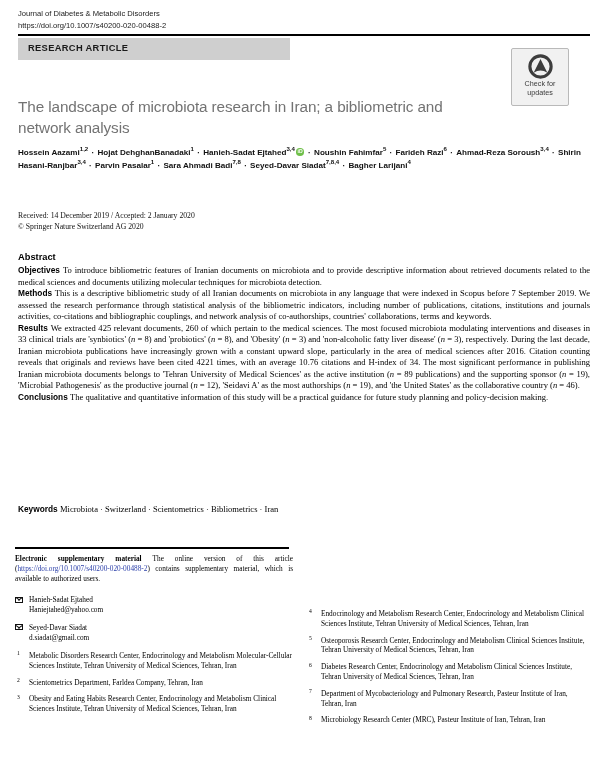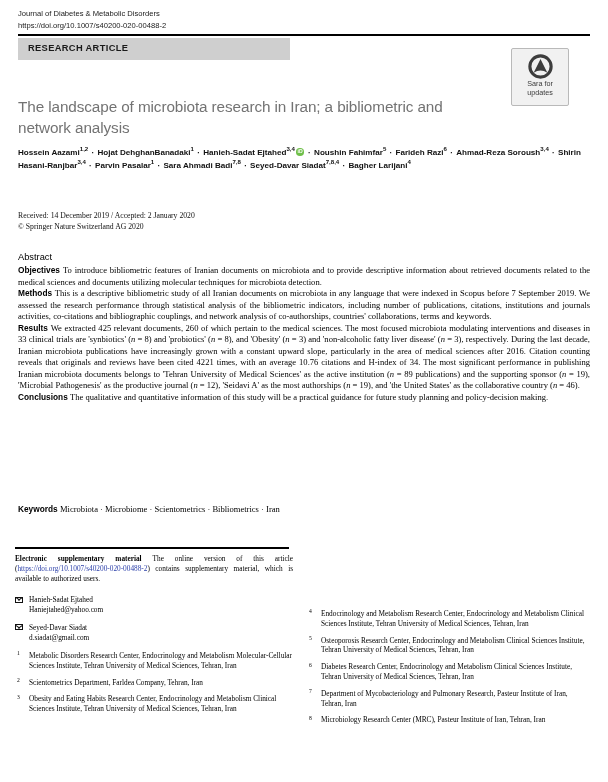--- a/index.html
+++ b/index.html
@@ -172,21 +172,21 @@
     color: #111111;
   }
 
   
   .abstract-heading {
     position: absolute;
     left: 18px;
     top: 252px;
     font-family: "Liberation Sans", sans-serif;
     font-size: 9.3px;
-    font-weight: normal;
+    font-weight: bold;
     color: #000000;
   }
   .abstract-body {
     position: absolute;
     left: 18px;
     top: 265px;
     width: 572px;
     font-family: "Liberation Serif", serif;
     font-size: 8.55px;
     line-height: 11.55px;
@@ -325,42 +325,42 @@
   <div class="top-rule"></div>
 
   <div class="article-band"></div>
   <div class="article-band-label">RESEARCH ARTICLE</div>
 
   <div class="crossmark">
     <svg class="crossmark-logo" viewBox="0 0 40 40">
       <circle cx="20" cy="20" r="17" fill="none" stroke="#3d3d3d" stroke-width="5"></circle>
       <path d="M20 8 L31 30 Q20 23 9 30 Z" fill="#3d3d3d"></path>
     </svg>
-    <div class="crossmark-label">Sara for
+    <div class="crossmark-label">Check for
 updates</div>
   </div>
 
   <h1 class="title">The landscape of microbiota research in Iran; a bibliometric and network analysis</h1>
 
   <div class="authors"><span>Hossein Aazami</span><sup>1,2</sup><span class="sep"> · </span><span>Hojat DehghanBanadaki</span><sup>1</sup><span class="sep"> · </span><span>Hanieh-Sadat Ejtahed</span><sup>3,4</sup><span class="orcid"></span><span class="sep"> · </span><span>Noushin Fahimfar</span><sup>5</sup><span class="sep"> · </span><span>Farideh Razi</span><sup>6</sup><span class="sep"> · </span><span>Ahmad-Reza Soroush</span><sup>3,4</sup><span class="sep"> · </span><span>Shirin Hasani-Ranjbar</span><sup>3,4</sup><span class="sep"> · </span><span>Parvin Pasalar</span><sup>1</sup><span class="sep"> · </span><span>Sara Ahmadi Badi</span><sup>7,8</sup><span class="sep"> · </span><span>Seyed-Davar Siadat</span><sup>7,8,4</sup><span class="sep"> · </span><span>Bagher Larijani</span><sup>4</sup></div>
 
   <div class="pubdates">
     <div>Received: 14 December 2019 / Accepted: 2 January 2020</div>
     <div>© Springer Nature Switzerland AG 2020</div>
   </div>
 
   <div class="abstract-heading">Abstract</div>
   <div class="abstract-body">
       <p><span class="ab-label">Objectives </span><span>To introduce bibliometric features of Iranian documents on microbiota and to provide descriptive information about retrieved documents related to the medical sciences and documents utilizing molecular techniques for microbiota detection.</span></p>
       <p><span class="ab-label">Methods </span><span>This is a descriptive bibliometric study of all Iranian documents on microbiota in any language that were indexed in Scopus before 7 September 2019. We assessed the research performance through statistical analysis of the bibliometric indicators, including number of publications, citations, institutions and journals activities, co-citations and bibliographic couplings, and network analysis of co-authorships, countries' collaborations, terms and keywords.</span></p>
       <p><span class="ab-label">Results </span><span>We extracted 425 relevant documents, 260 of which pertain to the medical sciences. The most focused microbiota modulating interventions and diseases in 33 clinical trials are 'synbiotics' (<span class="it">n</span> = 8) and 'probiotics' (<span class="it">n</span> = 8), and 'Obesity' (<span class="it">n</span> = 3) and 'non-alcoholic fatty liver disease' (<span class="it">n</span> = 3), respectively. During the last decade, Iranian microbiota publications have increasingly grown with a constant upward slope, particularly in the area of medical sciences after 2016. Citation counting reveals that originals and reviews have been cited 4221 times, with an average 10.76 citations and H-index of 34. The most significant performance in publishing Iranian microbiota documents belongs to 'Tehran University of Medical Sciences' as the active institution (<span class="it">n</span> = 89 publications) and the supporting sponsor (<span class="it">n</span> = 19), 'Microbial Pathogenesis' as the productive journal (<span class="it">n</span> = 12), 'Seidavi A' as the most authorships (<span class="it">n</span> = 19), and 'the United States' as the collaborative country (<span class="it">n</span> = 46).</span></p>
       <p><span class="ab-label">Conclusions </span><span>The qualitative and quantitative information of this study will be a practical guidance for future study planning and policy-decision making.</span></p>
     </div>
 
-  <div class="keywords"><span class="kw-label">Keywords  </span><span>Microbiota</span><span> · </span><span>Microbiome</span><span> · </span><span>Scientometrics</span><span> · </span><span>Bibliometrics</span><span> · </span><span>Iran</span></div>
+  <div class="keywords"><span class="kw-label">Keywords  </span><span>Microbiota</span><span> · </span><span>Switzerland</span><span> · </span><span>Scientometrics</span><span> · </span><span>Bibliometrics</span><span> · </span><span>Iran</span></div>
 
   <div class="foot-rule"></div>
 
   <div class="foot-col-left">
     <p class="esm"><span class="esm-label">Electronic supplementary material </span><span>The online version of this article </span><span>(</span><span class="doi-link">https://doi.org/10.1007/s40200-020-00488-2</span><span>) </span><span>contains supplementary material, which is available to authorized users.</span></p>
     <div>
         <div class="corr">
           <span class="env-icon"></span>
           <div>Hanieh-Sadat Ejtahed</div>
           <div>Haniejtahed@yahoo.com</div>

